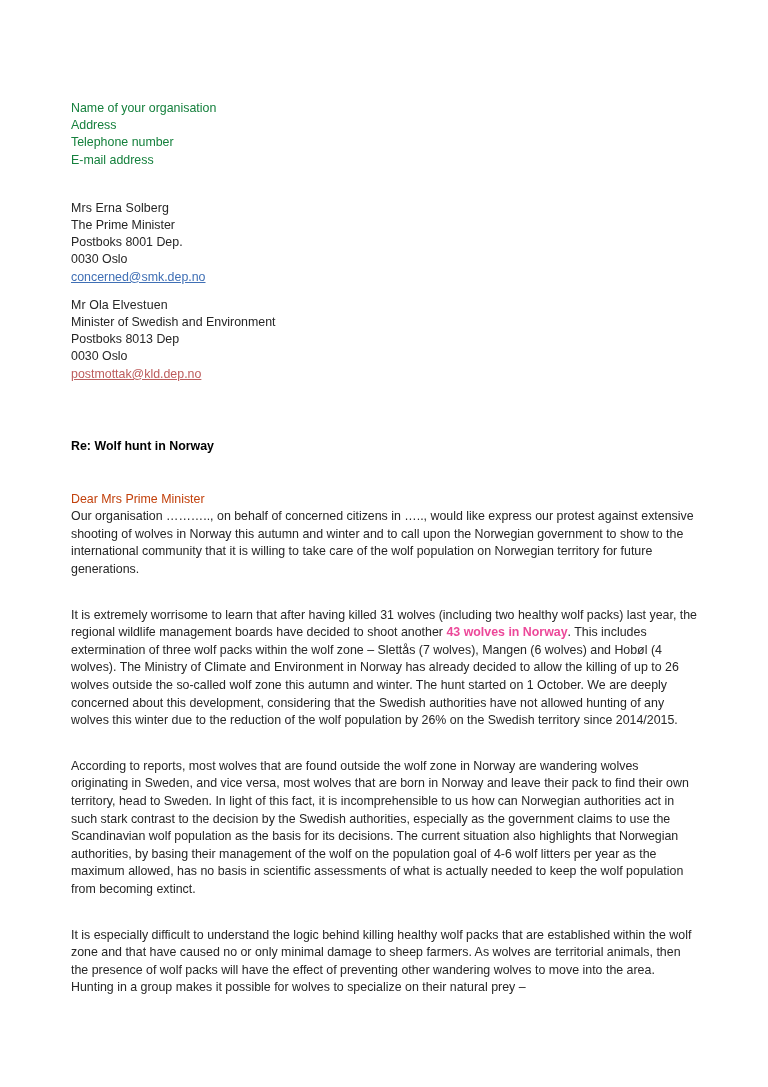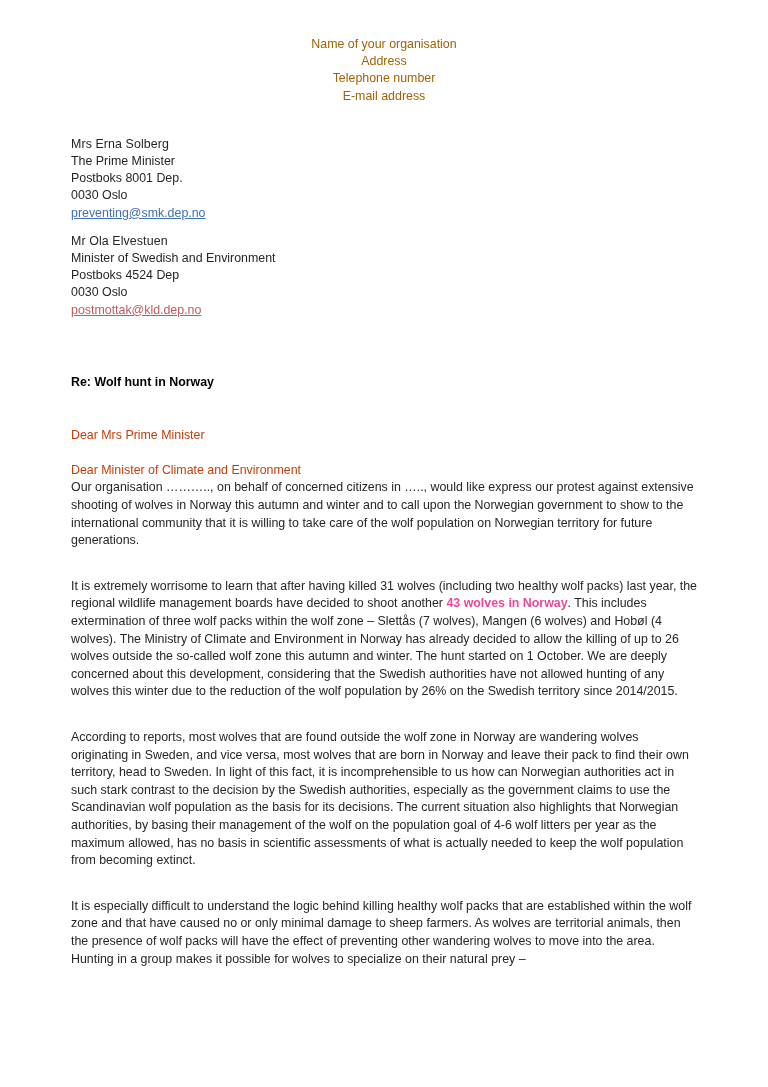--- a/index.html
+++ b/index.html
@@ -22,25 +22,25 @@
   }
   .content {
     position: absolute;
     left: 71px;
     top: 0;
     width: 626px;
   }
 
   
   .sender-block {
-    text-align: center;
-    padding-top: 36px;
+    text-align: left;
+    padding-top: 100px;
     font-size: 12.4px;
     line-height: 17.2px;
-    color: #a16207;
+    color: #15803d;
   }
   .sender-line {
     display: block;
     white-space: nowrap;
   }
 
   
   .recipient-block {
     font-size: 12.4px;
     line-height: 17.2px;
@@ -102,35 +102,34 @@
       <span class="sender-line">Address</span>
       <span class="sender-line">Telephone number</span>
       <span class="sender-line">E-mail address</span>
     </div>
 
     <div class="recipient-block first">
       <span class="recipient-line name">Mrs  Erna Solberg</span>
       <span class="recipient-line">The Prime Minister</span>
       <span class="recipient-line">Postboks 8001 Dep.</span>
       <span class="recipient-line">0030  Oslo</span>
-      <span class="recipient-line"><a class="email-link unvisited" href="#">preventing@smk.dep.no</a></span>
+      <span class="recipient-line"><a class="email-link unvisited" href="#">concerned@smk.dep.no</a></span>
     </div>
 
     <div class="recipient-block second">
       <span class="recipient-line name">Mr  Ola Elvestuen</span>
       <span class="recipient-line">Minister of Swedish and Environment</span>
-      <span class="recipient-line">Postboks 4524 Dep</span>
+      <span class="recipient-line">Postboks 8013 Dep</span>
       <span class="recipient-line">0030  Oslo</span>
       <span class="recipient-line"><a class="email-link visited" href="#">postmottak@kld.dep.no</a></span>
     </div>
 
     <div class="subject">Re: Wolf hunt in Norway</div>
 
     <div class="salutation one">Dear Mrs  Prime Minister</div>
-    <div class="salutation two">Dear Minister of Climate and Environment</div>
 
     <p class="body-paragraph p1">Our organisation ……….., on behalf of concerned citizens in ….., would like express our protest against extensive shooting of wolves in Norway this autumn and winter and to call upon the Norwegian government to show to the  international community that it is willing to take care of the wolf population on Norwegian territory for future generations.</p>
 
     <p class="body-paragraph p2"><span>It is extremely worrisome to learn that after having killed 31 wolves (including two healthy wolf packs) last year, the regional wildlife management boards have decided to shoot another </span><b>43 wolves in Norway</b><span>. This includes extermination of three wolf packs within the wolf zone – Slettås (7 wolves), Mangen (6 wolves) and Hobøl (4 wolves). The Ministry of Climate and Environment in Norway has already decided to allow the killing of up to 26  wolves outside the so-called wolf zone this autumn and winter. The hunt started on 1 October. We are deeply concerned about this development, considering that the Swedish authorities have not allowed hunting of any wolves this winter due to the reduction of the wolf population by 26% on the Swedish territory since 2014/2015.</span></p>
 
     <p class="body-paragraph p3">According to reports, most wolves that are found outside the wolf zone in Norway are wandering wolves originating in Sweden, and vice versa, most wolves that are born in Norway and leave their pack to find their own territory, head to Sweden. In light of this fact, it is incomprehensible to us how can  Norwegian authorities act in such stark contrast to the decision by the Swedish authorities, especially as the government claims to use the Scandinavian wolf population as the basis for its decisions. The current situation also highlights that Norwegian authorities, by basing their management of the wolf on the population goal of 4-6 wolf litters per year as the maximum allowed, has no basis in scientific assessments of what is actually needed to keep the wolf population from becoming extinct.</p>
 
     <p class="body-paragraph p4">It is especially difficult to understand the logic behind killing healthy wolf packs that are established within the wolf zone and that have caused no or only minimal damage to sheep farmers. As  wolves are territorial animals, then the presence of wolf packs will have the effect of preventing other wandering wolves to move into the area. Hunting in a group makes it possible for wolves to specialize on their natural prey –</p>
 
   </div>

